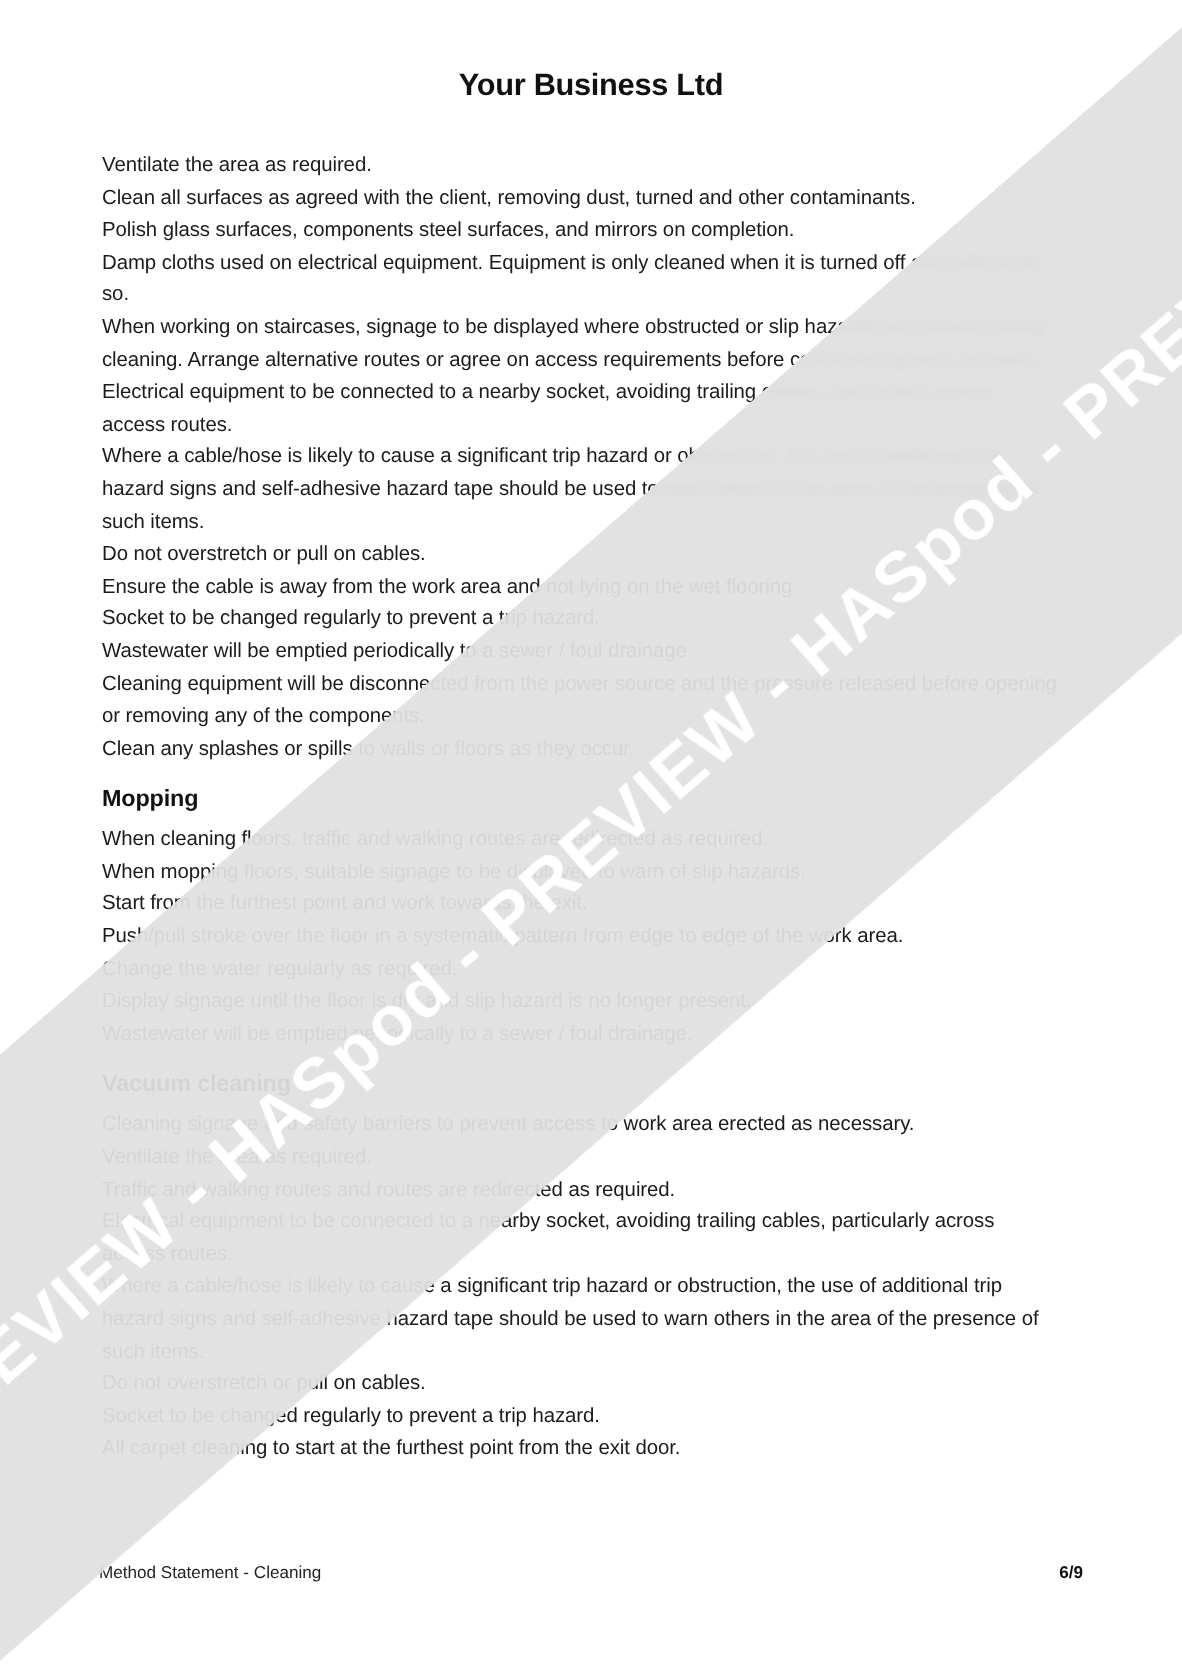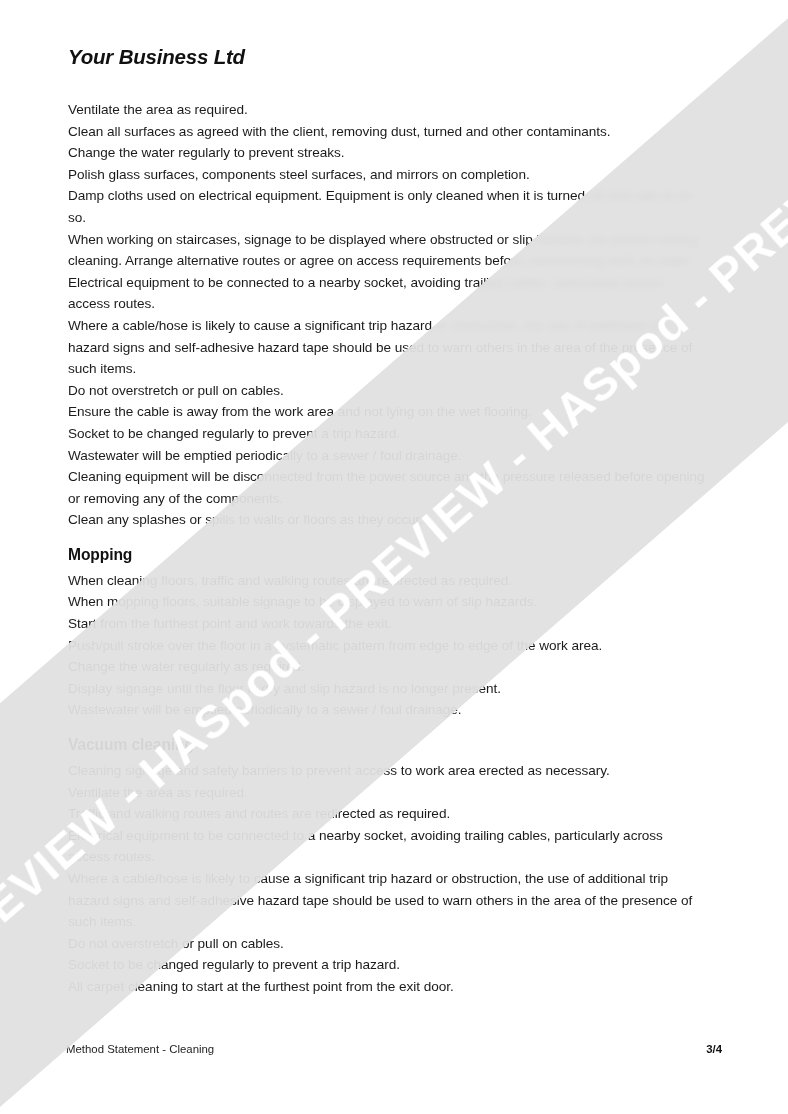--- a/index.html
+++ b/index.html
@@ -21,22 +21,21 @@
     box-sizing: border-box;
   }
 
   
   #header {
     position: absolute;
     top: 42px;
     left: 68px;
     right: 68px;
     height: 34px;
-    text-align: left;
-    font-style: italic;
+    text-align: center;
   }
   #company-name {
     font-size: 20.5px;
     font-weight: bold;
     color: #111111;
     letter-spacing: -0.2px;
     line-height: 30px;
     display: inline-block;
   }
 
@@ -118,21 +117,20 @@
 <div id="page">
 
   <div id="header">
     <div id="company-name">Your Business Ltd</div>
   </div>
 
   <div id="content">
       <div class="block">
         <p class="para">Ventilate the area as required.</p>
         <p class="para">Clean all surfaces as agreed with the client, removing dust, turned and other contaminants.</p>
-        <p class="para">Change the water regularly to prevent streaks.</p>
         <p class="para">Polish glass surfaces, components steel surfaces, and mirrors on completion.</p>
         <p class="para">Damp cloths used on electrical equipment. Equipment is only cleaned when it is turned off and safe to do so.</p>
         <p class="para">When working on staircases, signage to be displayed where obstructed or slip hazards are present during cleaning. Arrange alternative routes or agree on access requirements before commencing work on stairs.</p>
         <p class="para">Electrical equipment to be connected to a nearby socket, avoiding trailing cables, particularly across access routes.</p>
         <p class="para">Where a cable/hose is likely to cause a significant trip hazard or obstruction, the use of additional trip hazard signs and self-adhesive hazard tape should be used to warn others in the area of the presence of such items.</p>
         <p class="para">Do not overstretch or pull on cables.</p>
         <p class="para">Ensure the cable is away from the work area and not lying on the wet flooring.</p>
         <p class="para">Socket to be changed regularly to prevent a trip hazard.</p>
         <p class="para">Wastewater will be emptied periodically to a sewer / foul drainage.</p>
         <p class="para">Cleaning equipment will be disconnected from the power source and the pressure released before opening or removing any of the components.</p>
@@ -156,21 +154,21 @@
         <p class="para">Electrical equipment to be connected to a nearby socket, avoiding trailing cables, particularly across access routes.</p>
         <p class="para">Where a cable/hose is likely to cause a significant trip hazard or obstruction, the use of additional trip hazard signs and self-adhesive hazard tape should be used to warn others in the area of the presence of such items.</p>
         <p class="para">Do not overstretch or pull on cables.</p>
         <p class="para">Socket to be changed regularly to prevent a trip hazard.</p>
         <p class="para">All carpet cleaning to start at the furthest point from the exit door.</p>
       </div>
     </div>
 
   <div id="footer">
     <div id="footer-title">Method Statement - Cleaning</div>
-    <div id="footer-page">3/4</div>
+    <div id="footer-page">6/9</div>
   </div>
 
   <div id="watermark-layer">
     <div id="watermark-band">
       <div id="watermark-text">HASpod - PREVIEW - HASpod - PREVIEW - HASpod - PREVIEW - HASpod - PREVIEW - HASpod - PREVIEW</div>
     </div>
   </div>
 
 </div>
 

